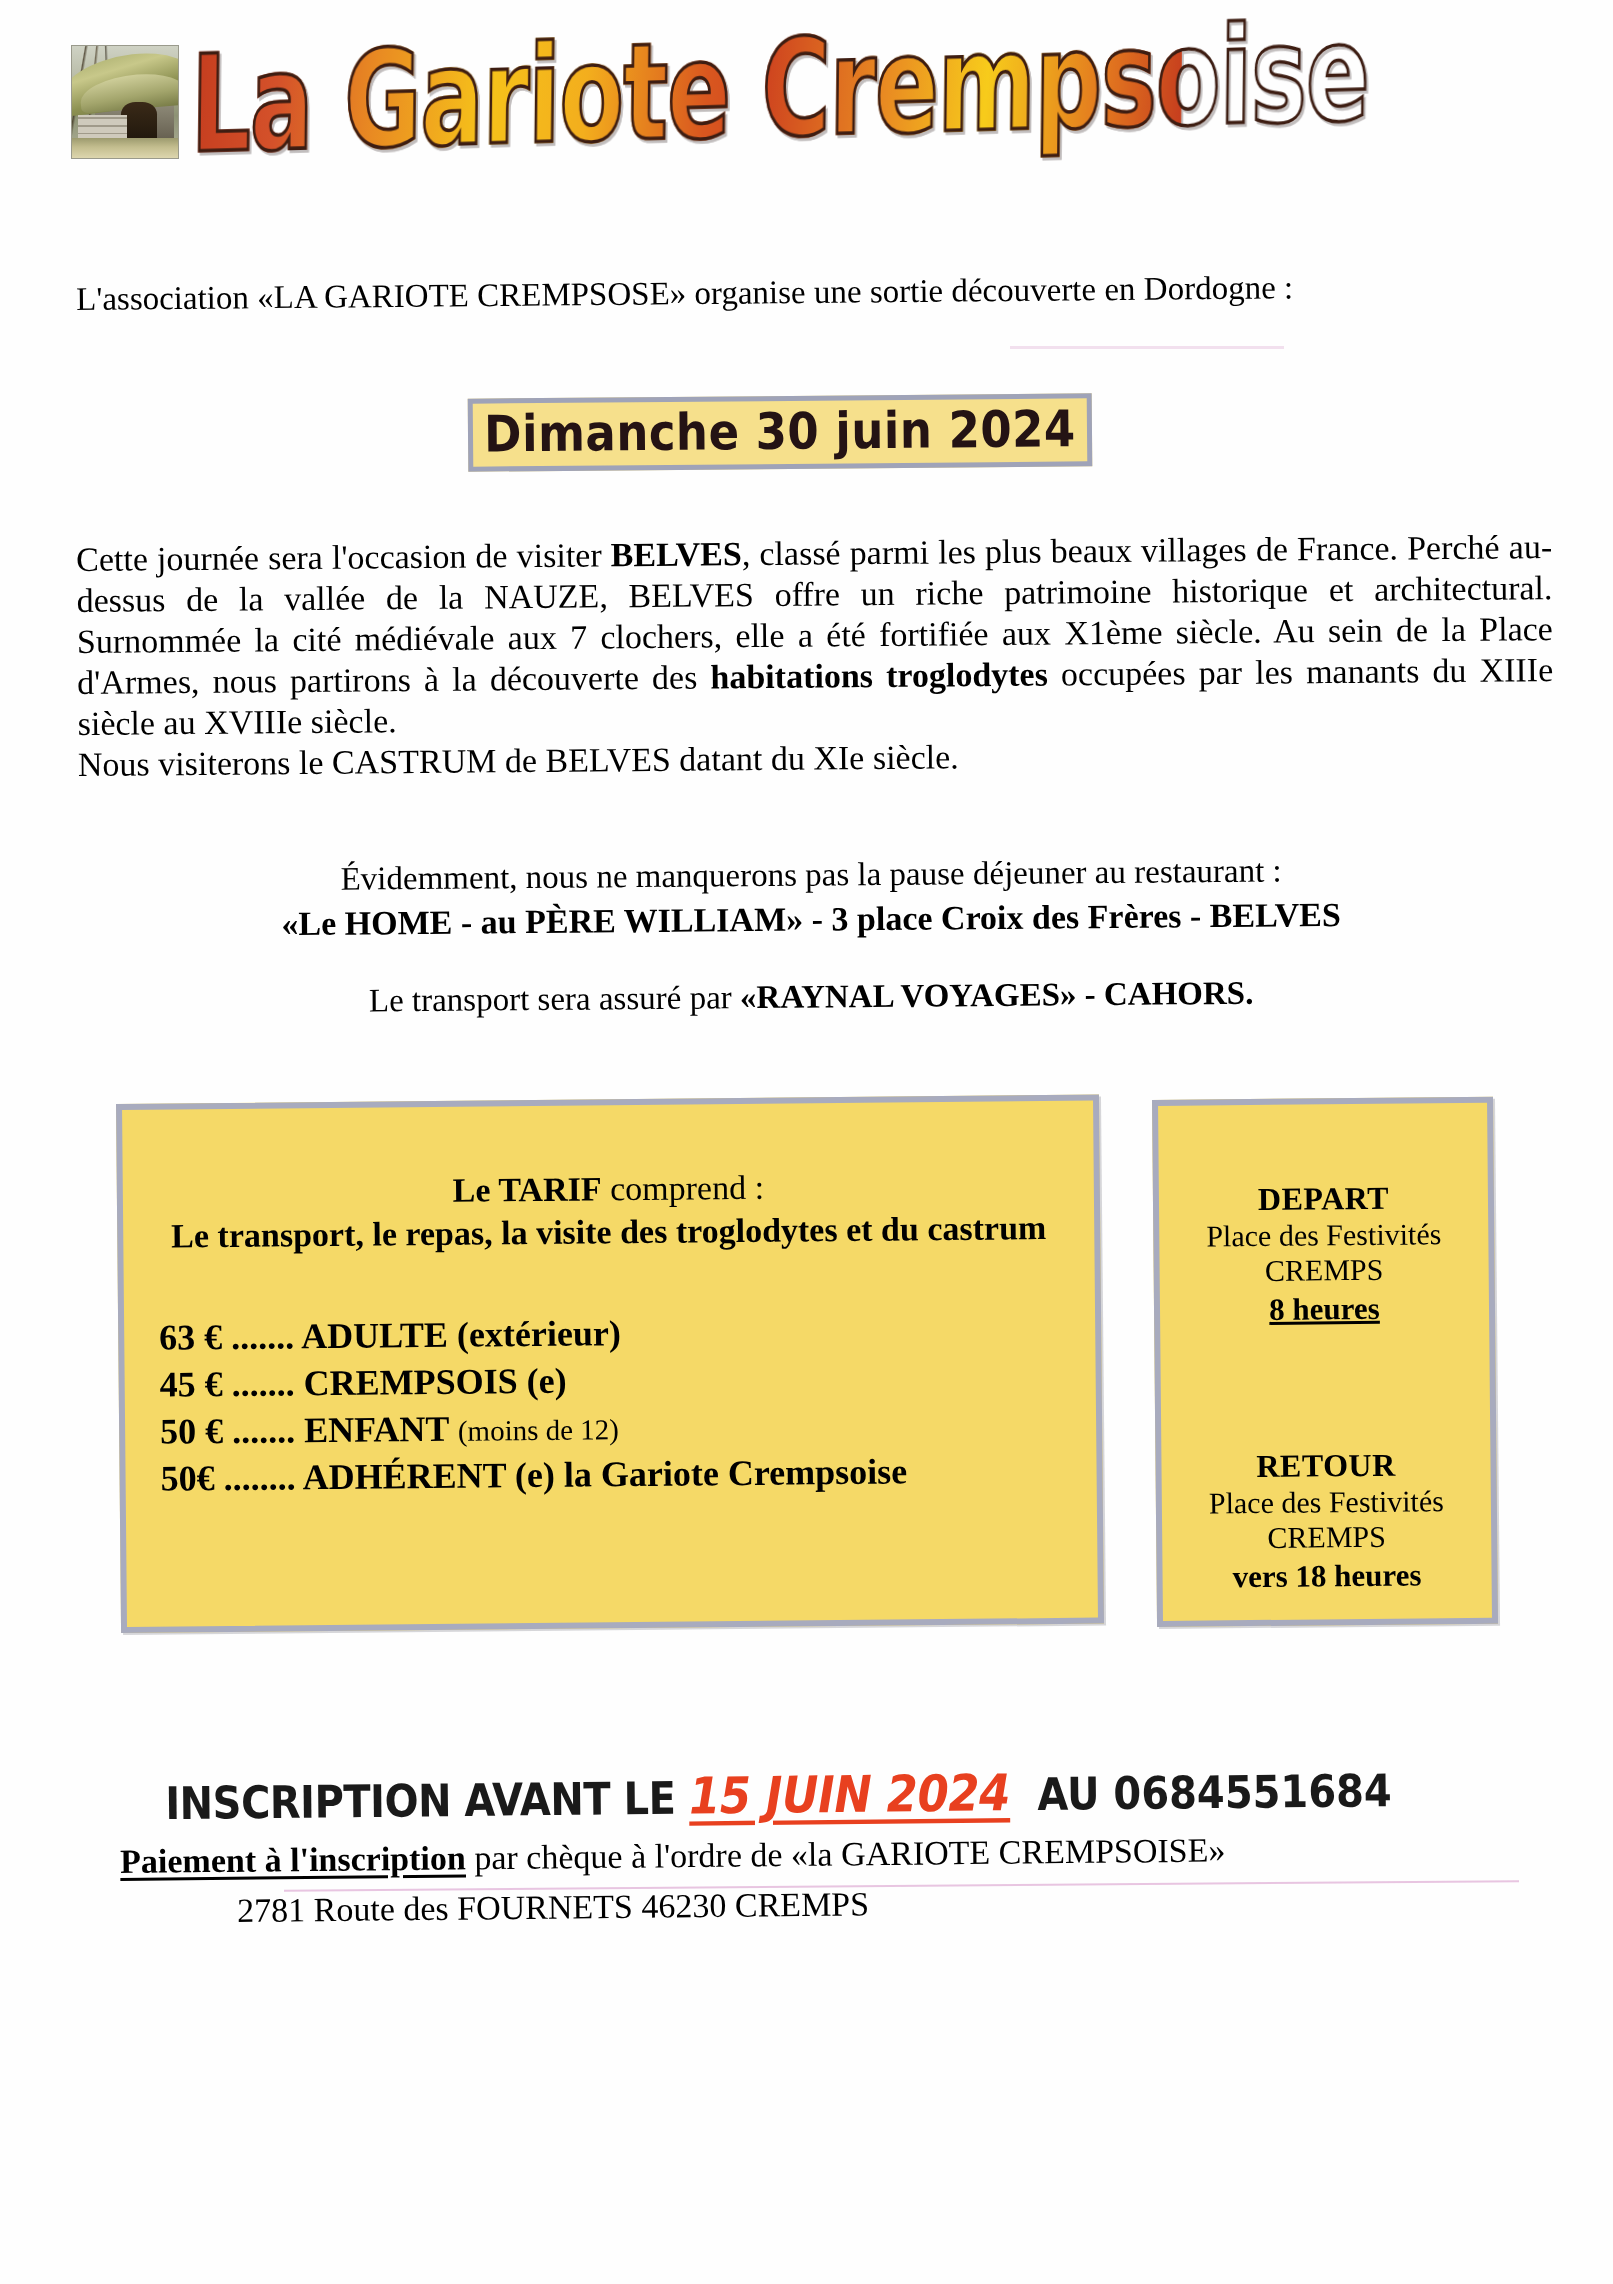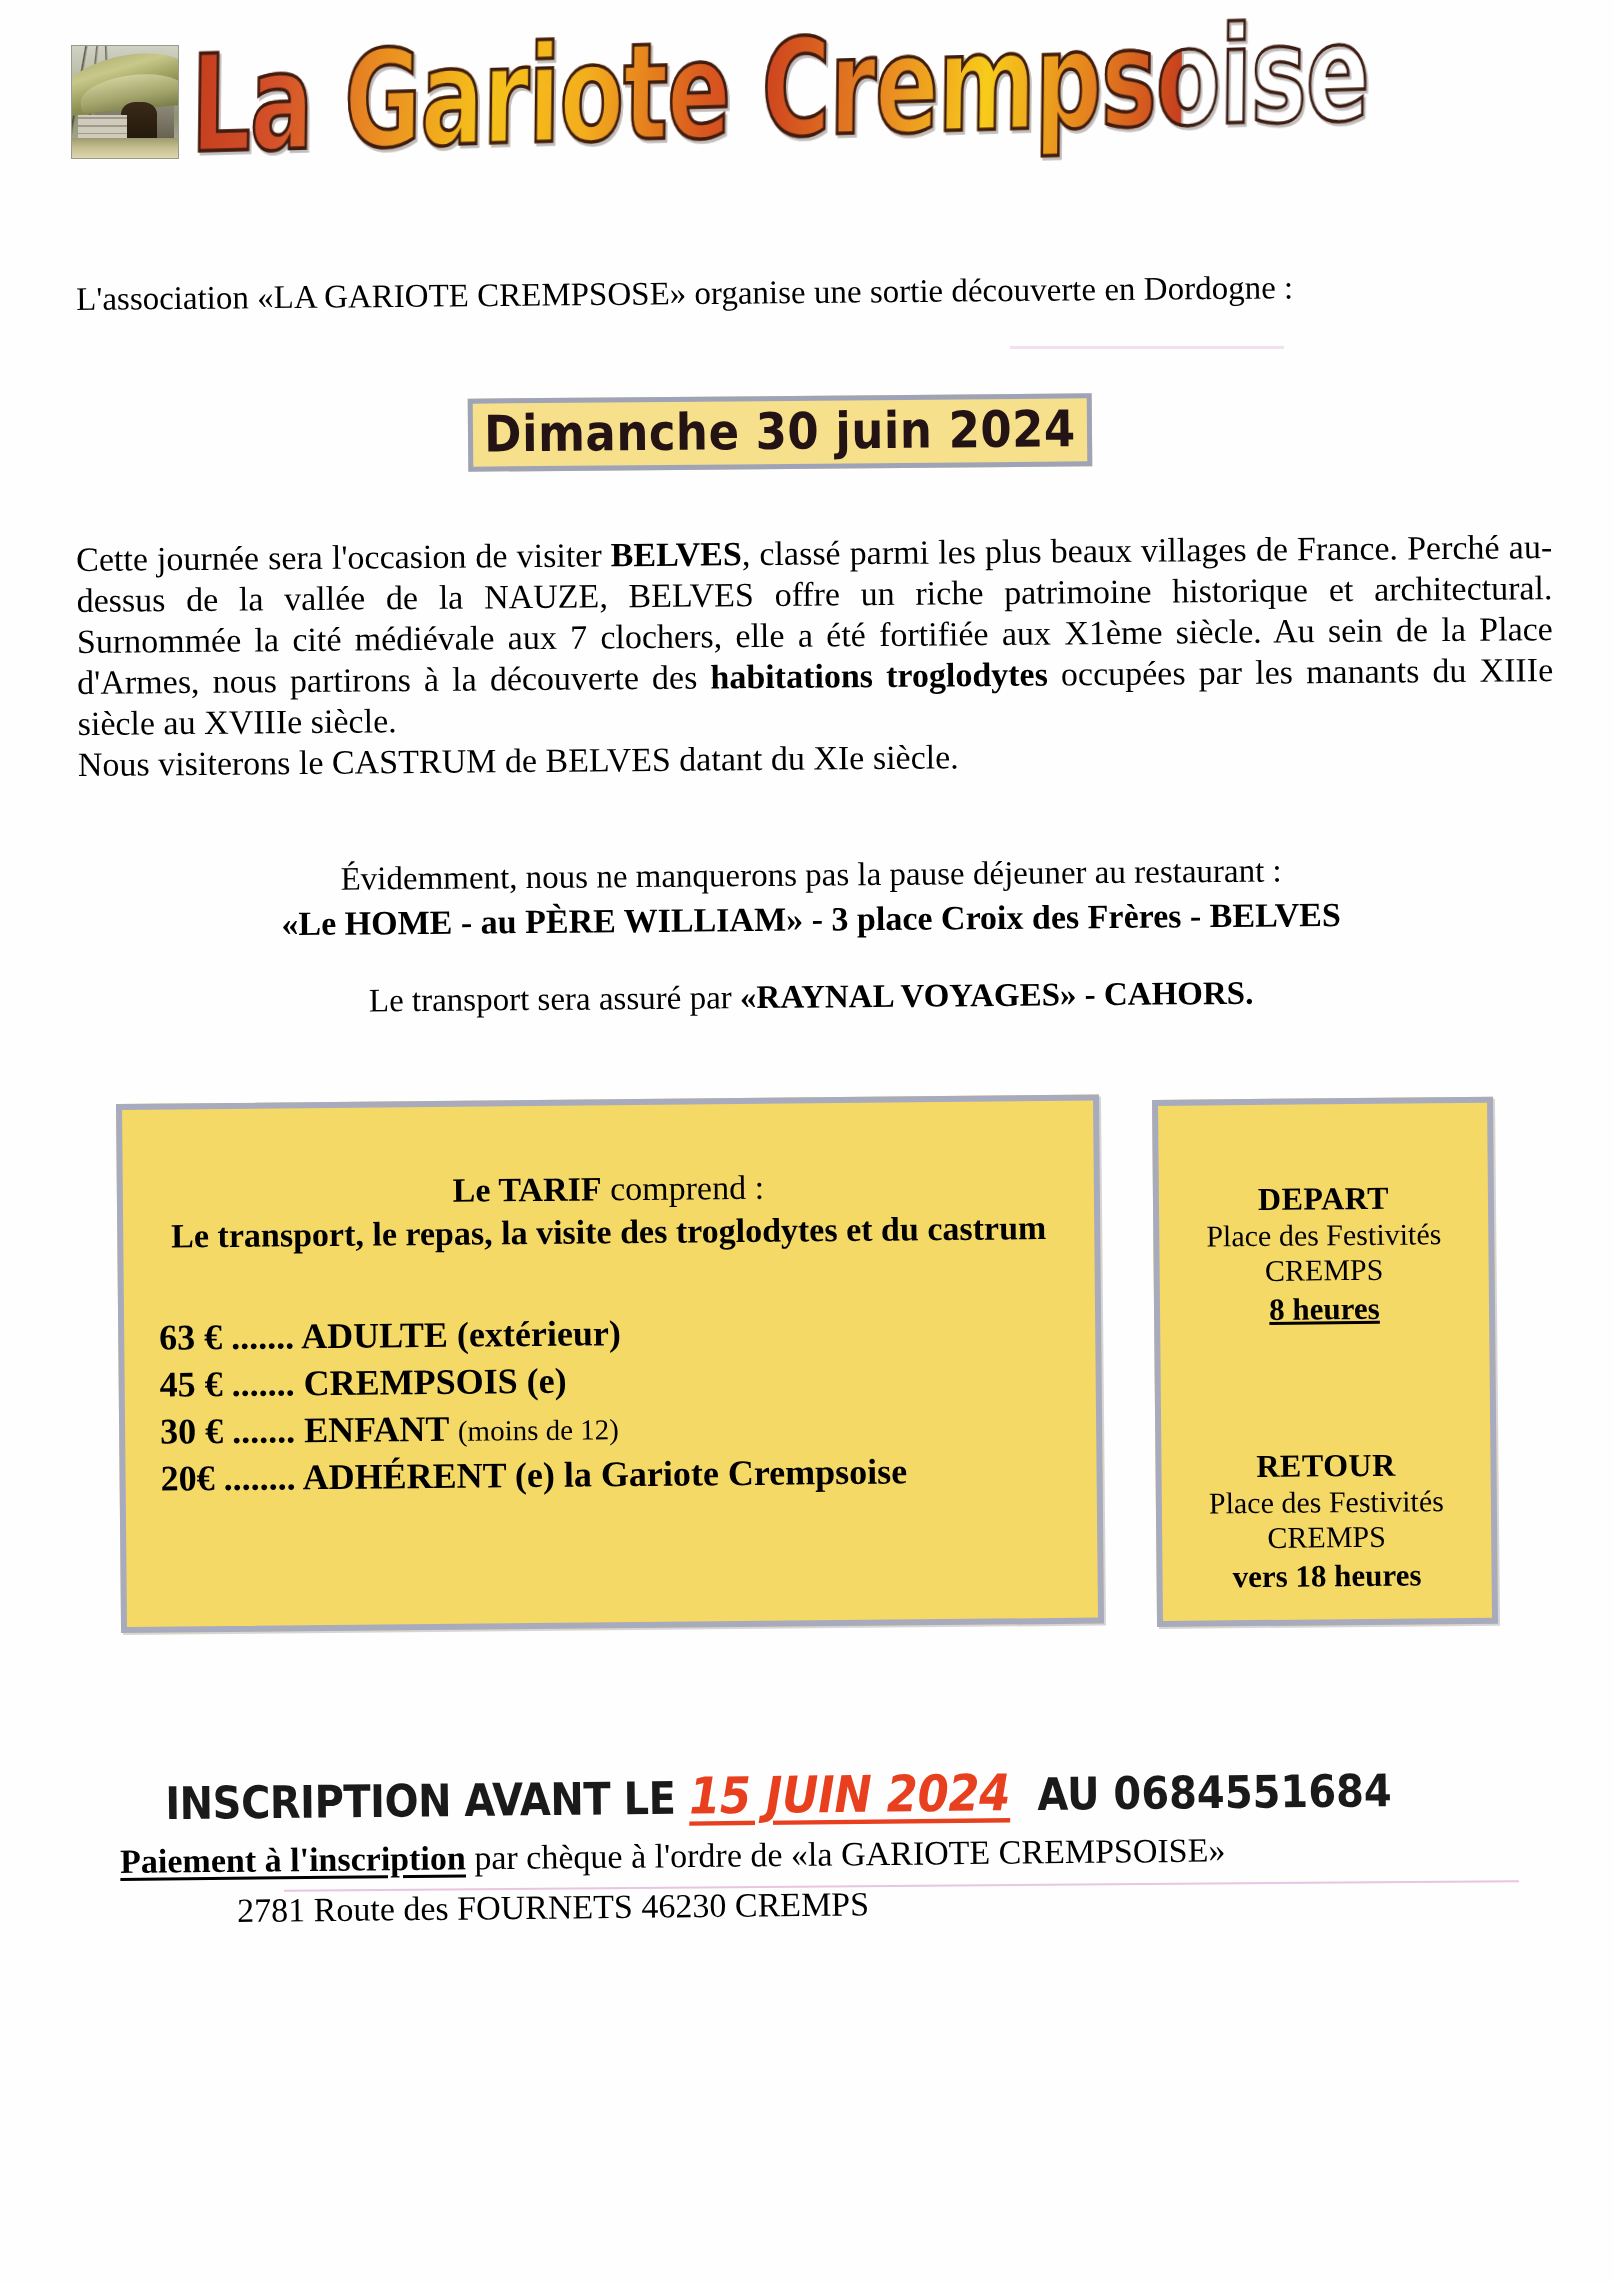--- a/index.html
+++ b/index.html
@@ -386,24 +386,24 @@
     <div class="tarif-sub">Le transport, le repas, la visite des troglodytes et du castrum</div>
 
     <div class="price-list">
       <div class="price-row">
         <span>63 €</span><span> .......  </span><span>ADULTE (extérieur)</span><span class="small"></span>
       </div>
       <div class="price-row">
         <span>45 €</span><span> .......  </span><span>CREMPSOIS (e)</span><span class="small"></span>
       </div>
       <div class="price-row">
-        <span>30 €</span><span> .......  </span><span>ENFANT </span><span class="small">(moins de 12)</span>
+        <span>50 €</span><span> .......  </span><span>ENFANT </span><span class="small">(moins de 12)</span>
       </div>
       <div class="price-row">
-        <span>20€</span><span> ........  </span><span>ADHÉRENT (e) la Gariote Crempsoise</span><span class="small"></span>
+        <span>50€</span><span> ........  </span><span>ADHÉRENT (e) la Gariote Crempsoise</span><span class="small"></span>
       </div>
     </div>
   </div>
 
   <div class="ybox" id="horaires-box">
     <div class="hor-block" id="depart-block">
       <div class="hor-title">DEPART</div>
       <div class="hor-line">Place des Festivités</div>
       <div class="hor-line">CREMPS</div>
       <div class="hor-time underline">8 heures</div>

